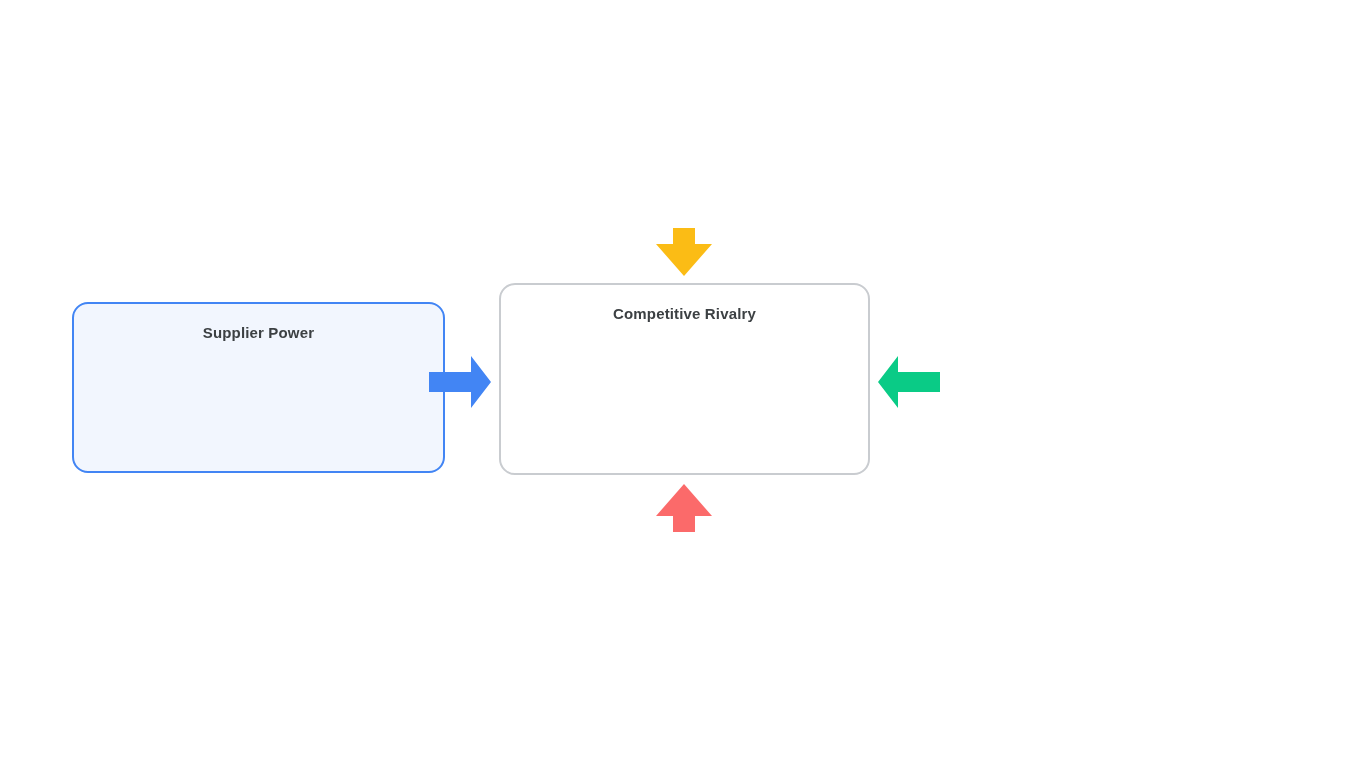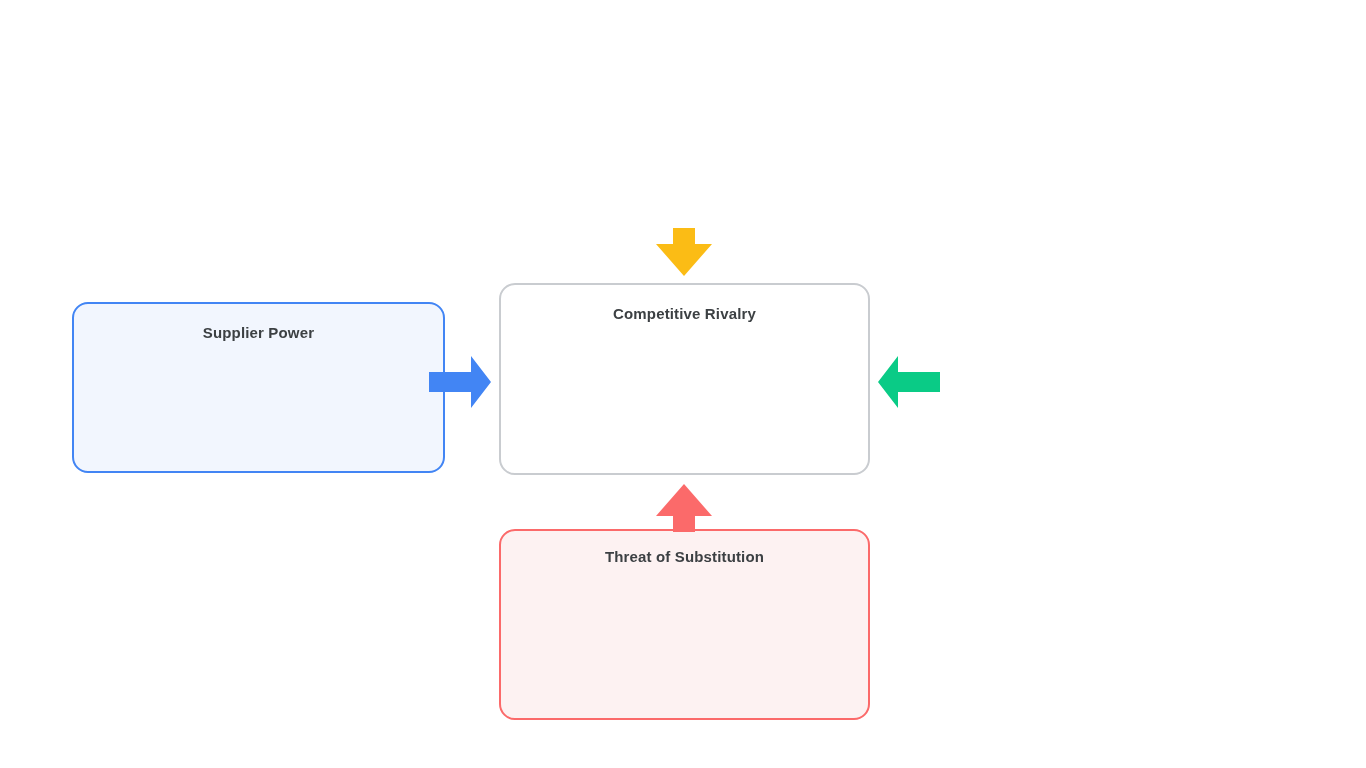--- a/index.html
+++ b/index.html
@@ -144,23 +144,20 @@
 
   <div class="force-box" id="box-rivalry">
     <div class="force-title">Competitive Rivalry</div>
   </div>
 
   <div class="force-box" id="box-supplier">
     <div class="force-title">Supplier Power</div>
   </div>
 
 
-  <div class="force-box" id="box-substitution">
-    <div class="force-title">Threat of Substitution</div>
-  </div>
 
   <svg class="arrow" id="arrow-down" viewBox="0 0 56 48">
     <polygon points="17,0 39,0 39,16 56,16 28,48 0,16 17,16" fill="#FBBC15"></polygon>
   </svg>
 
   <svg class="arrow" id="arrow-right" viewBox="0 0 62 52">
     <polygon points="0,16 42,16 42,0 62,26 42,52 42,36 0,36" fill="#4285F4"></polygon>
   </svg>
 
   <svg class="arrow" id="arrow-left" viewBox="0 0 62 52">

